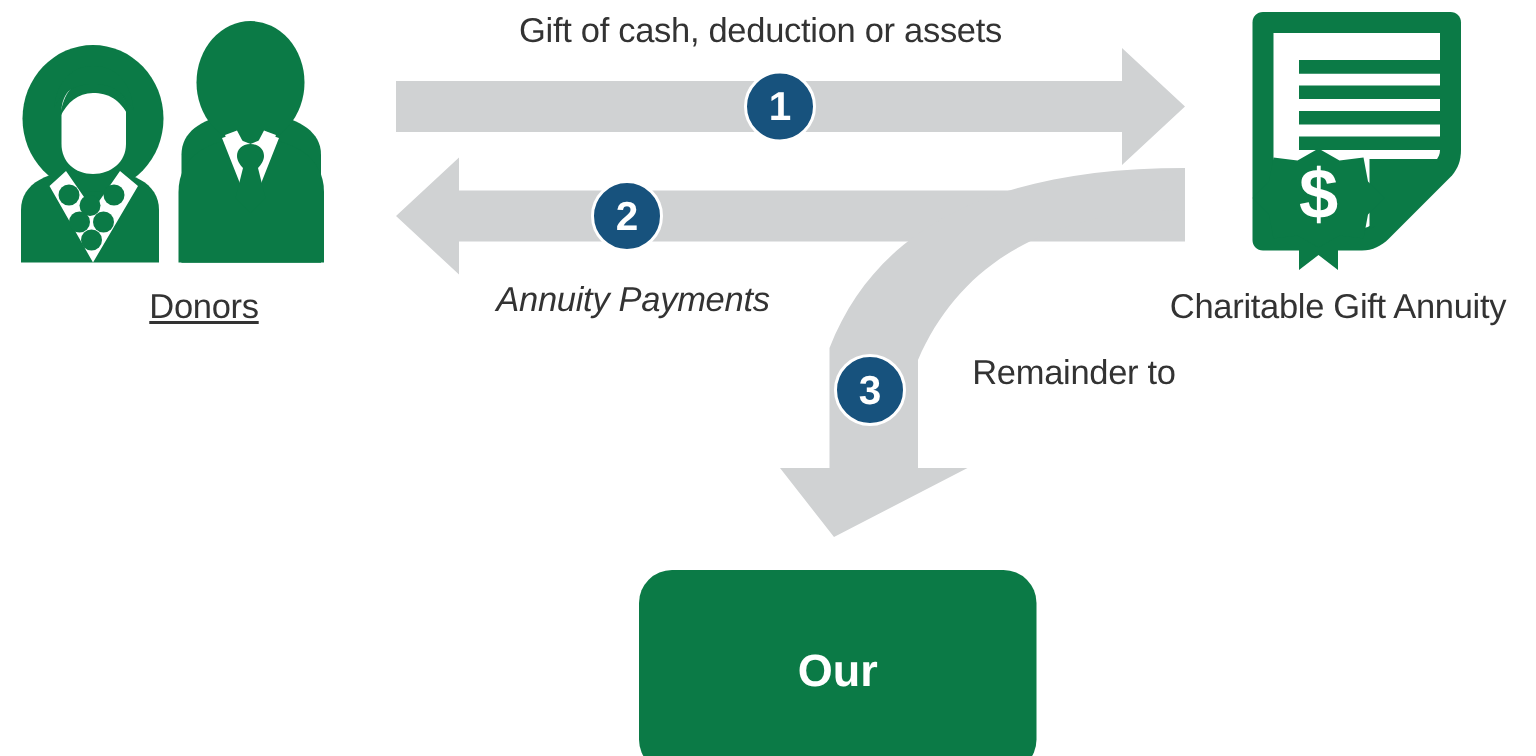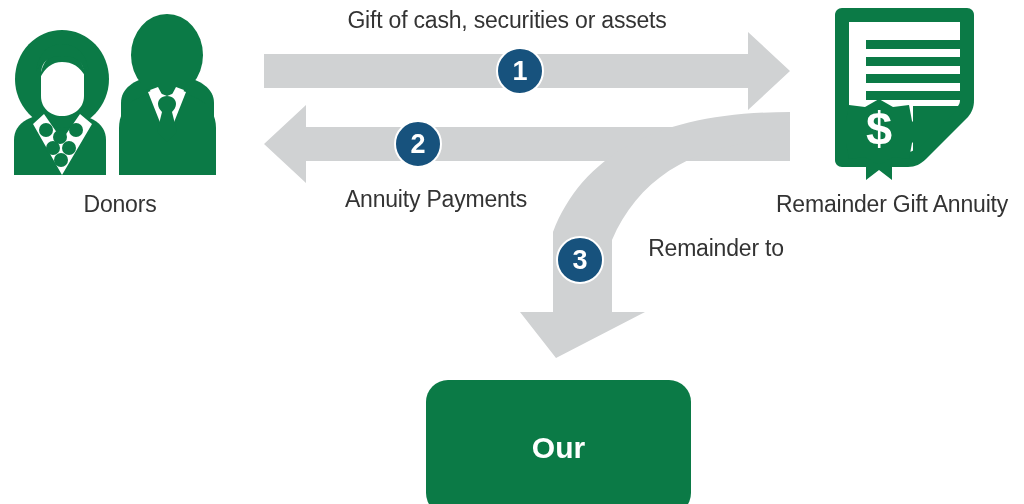--- a/index.html
+++ b/index.html
@@ -140,27 +140,27 @@
              L520,312
              L553,312
              L553,232
              C585,150 665,112 790,112 Z"></path>
   </svg>
 
   <div class="step-num" style="left:496px; top:47px;">1</div>
   <div class="step-num" style="left:394px; top:120px;">2</div>
   <div class="step-num" style="left:556px; top:236px;">3</div>
 
-  <div class="label" style="left:272px; top:6px; width:470px;">Gift of cash, securities or assets</div>
+  <div class="label" style="left:272px; top:6px; width:470px;">Gift of cash, deduction or assets</div>
 
-  <div class="label" style="left:306px; top:185px; width:260px;"><span>Annuity Payments</span><br></div>
+  <div class="label" style="left:292px; top:185px; width:260px;font-style:italic;"><span>Annuity Payments</span><br></div>
 
   <div class="label" style="left:600px; top:234px; width:232px;text-align:center;"><span>Remainder to</span><br></div>
 
-  <div class="label" style="left:30px; top:190px; width:180px;">Donors</div>
+  <div class="label" style="left:46px; top:190px; width:180px;text-decoration:underline;">Donors</div>
 
-  <div class="label" style="left:760px; top:190px; width:264px;">Remainder Gift Annuity</div>
+  <div class="label" style="left:760px; top:190px; width:264px;">Charitable Gift Annuity</div>
 
   <div class="org-box" style="left:426px; top:380px; width:265px; height:135px;">
     <div><span>Our</span><br></div>
   </div>
 
 </div>
 
 </body></html>

